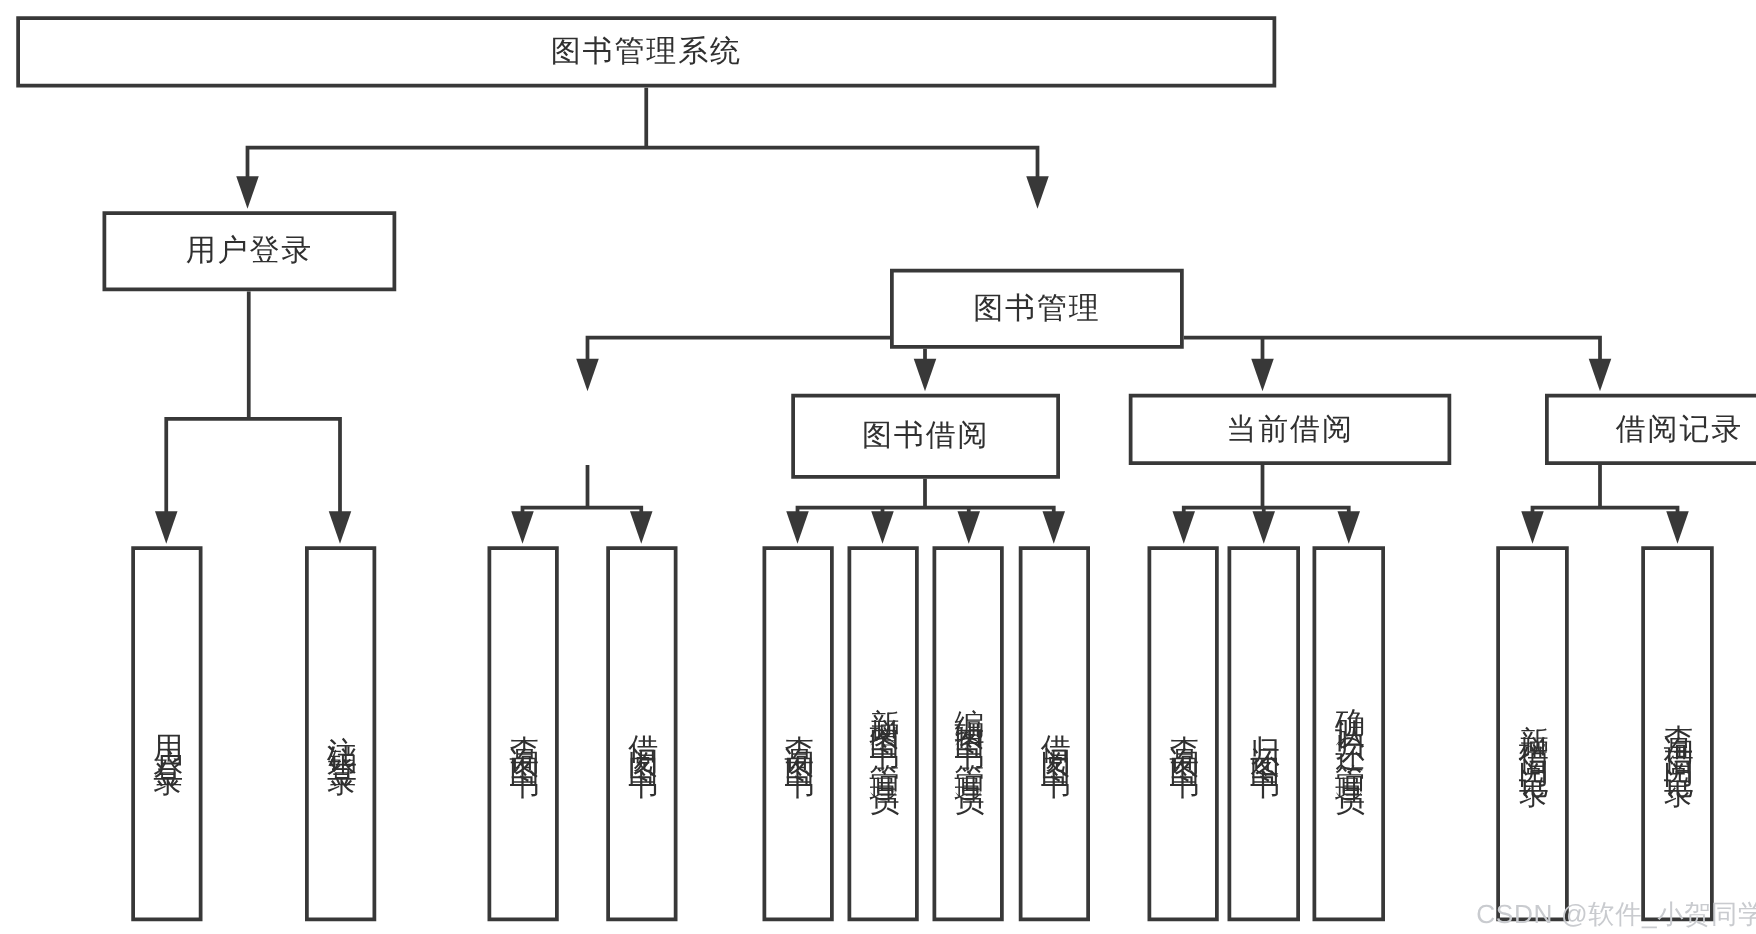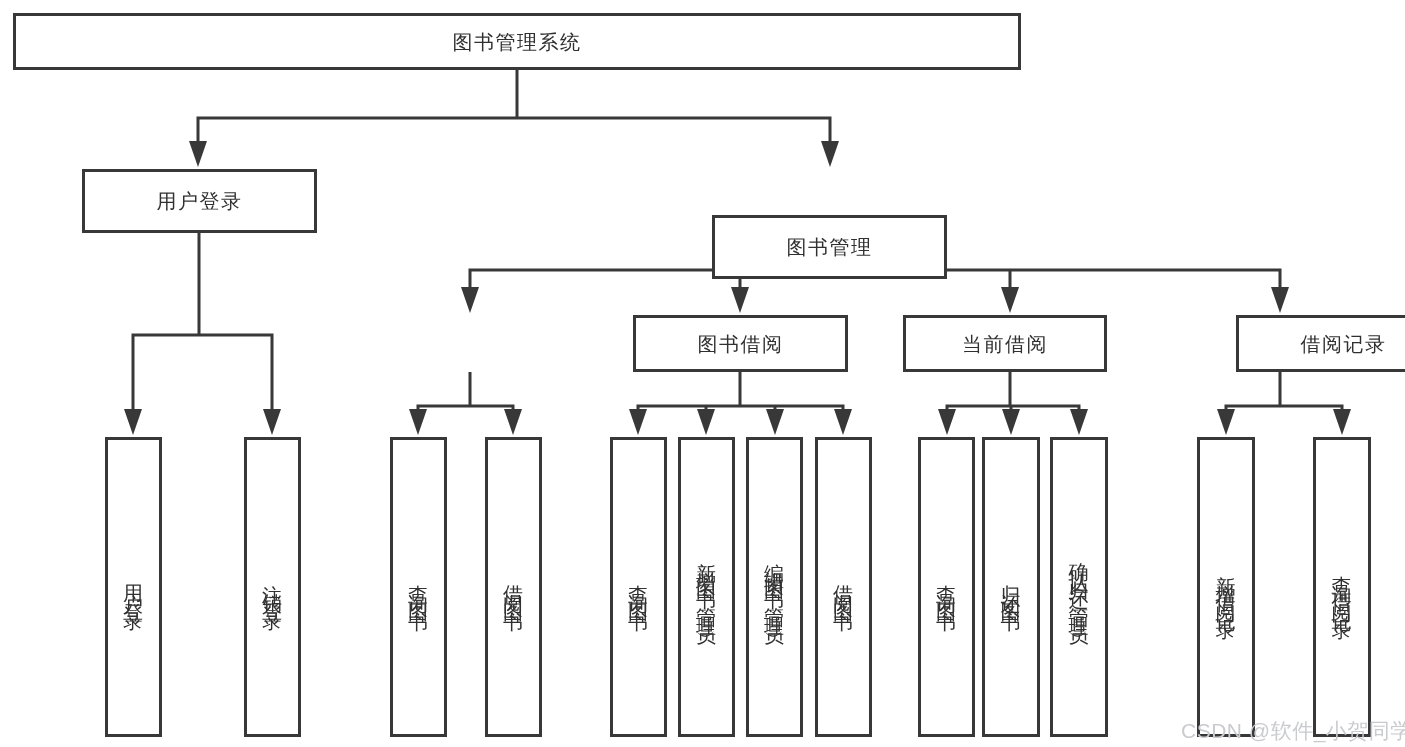--- a/index.html
+++ b/index.html
@@ -20,21 +20,21 @@
   .connectors{position:absolute;left:0;top:0;z-index:0;}
   .node{
     position:absolute;
     box-sizing:border-box;
     background:var(--box-bg);
     border:3px solid var(--line);
     display:flex;
     align-items:center;
     justify-content:center;
     color:var(--text);
-    font-size:20px;
+    font-size:24px;
     letter-spacing:1.5px;
     z-index:1;
     text-align:center;
     line-height:1;
   }
   .node.v{
     writing-mode:vertical-rl;
     text-orientation:mixed;
     letter-spacing:9px;
     padding:4px 0;
@@ -85,22 +85,22 @@
       <polygon points="1217,409 1235,409 1226,435"></polygon>
       <polygon points="1333,409 1351,409 1342,435"></polygon>
     </g>
   </svg>
 
   <div class="node" style="left:13px;top:13px;width:1008px;height:57px;">图书管理系统</div>
 
   <div class="node" style="left:82px;top:169px;width:235px;height:64px;">用户登录</div>
   <div class="node" style="left:712px;top:169px;width:235px;height:64px;margin-top:46px;">图书管理</div>
 
-  <div class="node" style="left:633px;top:315px;width:215px;height:57px;">图书借阅</div>
-  <div class="node" style="left:903px;top:315px;width:204px;height:57px;font-family:Liberation Serif, serif;">当前借阅</div>
+  <div class="node" style="left:633px;top:315px;width:215px;height:68px;">图书借阅</div>
+  <div class="node" style="left:903px;top:315px;width:258px;height:57px;font-family:Liberation Serif, serif;">当前借阅</div>
   <div class="node" style="left:1236px;top:315px;width:215px;height:57px;">借阅记录</div>
 
   <div class="node v" style="left:105px;top:437px;width:57px;height:300px;">用户登录</div>
   <div class="node v" style="left:244px;top:437px;width:57px;height:300px;">注销登录</div>
   <div class="node v" style="left:390px;top:437px;width:57px;height:300px;">查询图书</div>
   <div class="node v" style="left:485px;top:437px;width:57px;height:300px;">借阅图书</div>
   <div class="node v" style="left:610px;top:437px;width:57px;height:300px;">查询图书</div>
   <div class="node v" style="left:678px;top:437px;width:57px;height:300px;">新增图书（管理员）</div>
   <div class="node v" style="left:746px;top:437px;width:57px;height:300px;">编辑图书（管理员）</div>
   <div class="node v" style="left:815px;top:437px;width:57px;height:300px;">借阅图书</div>

